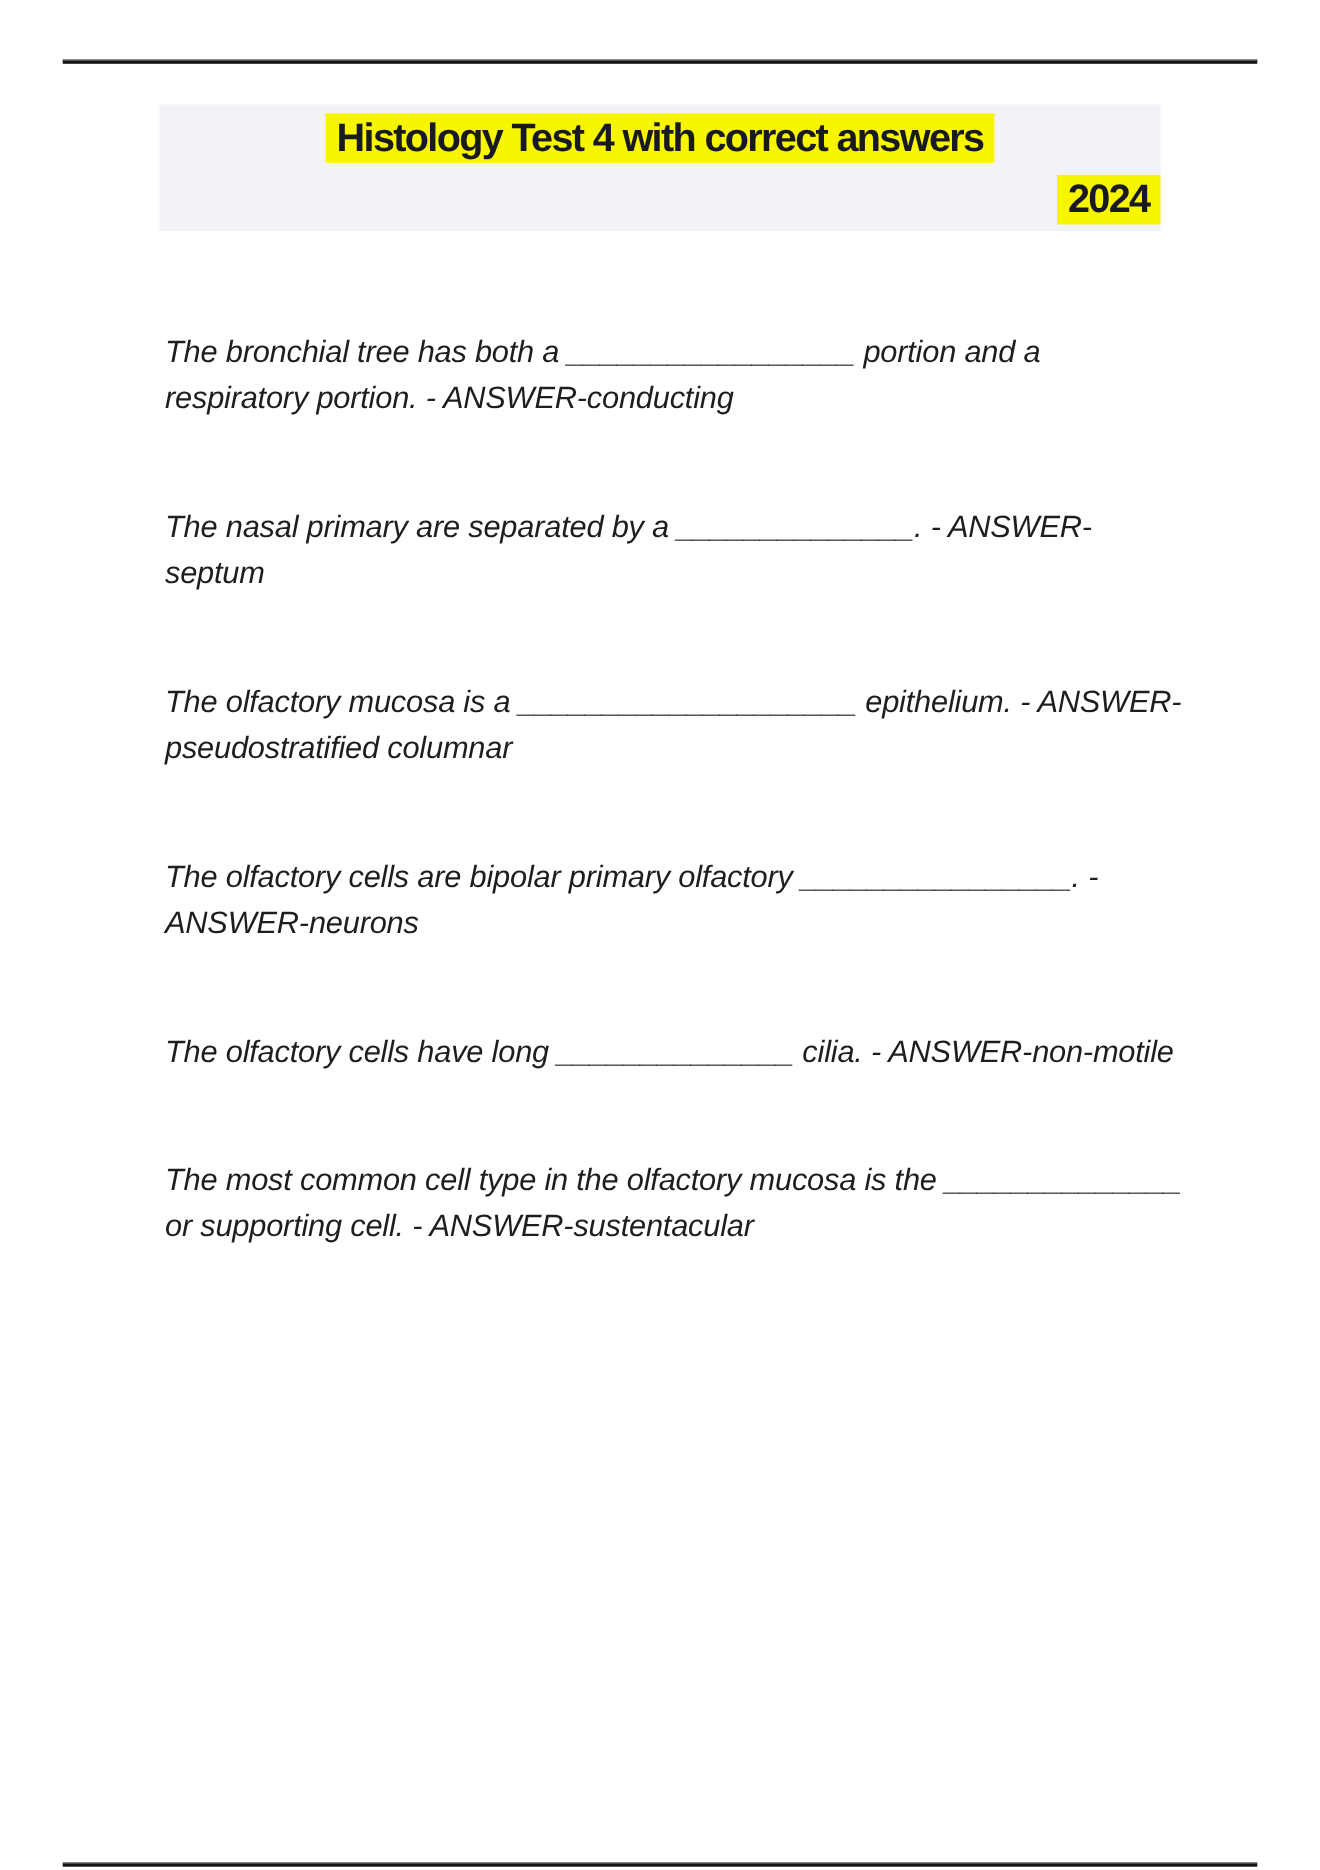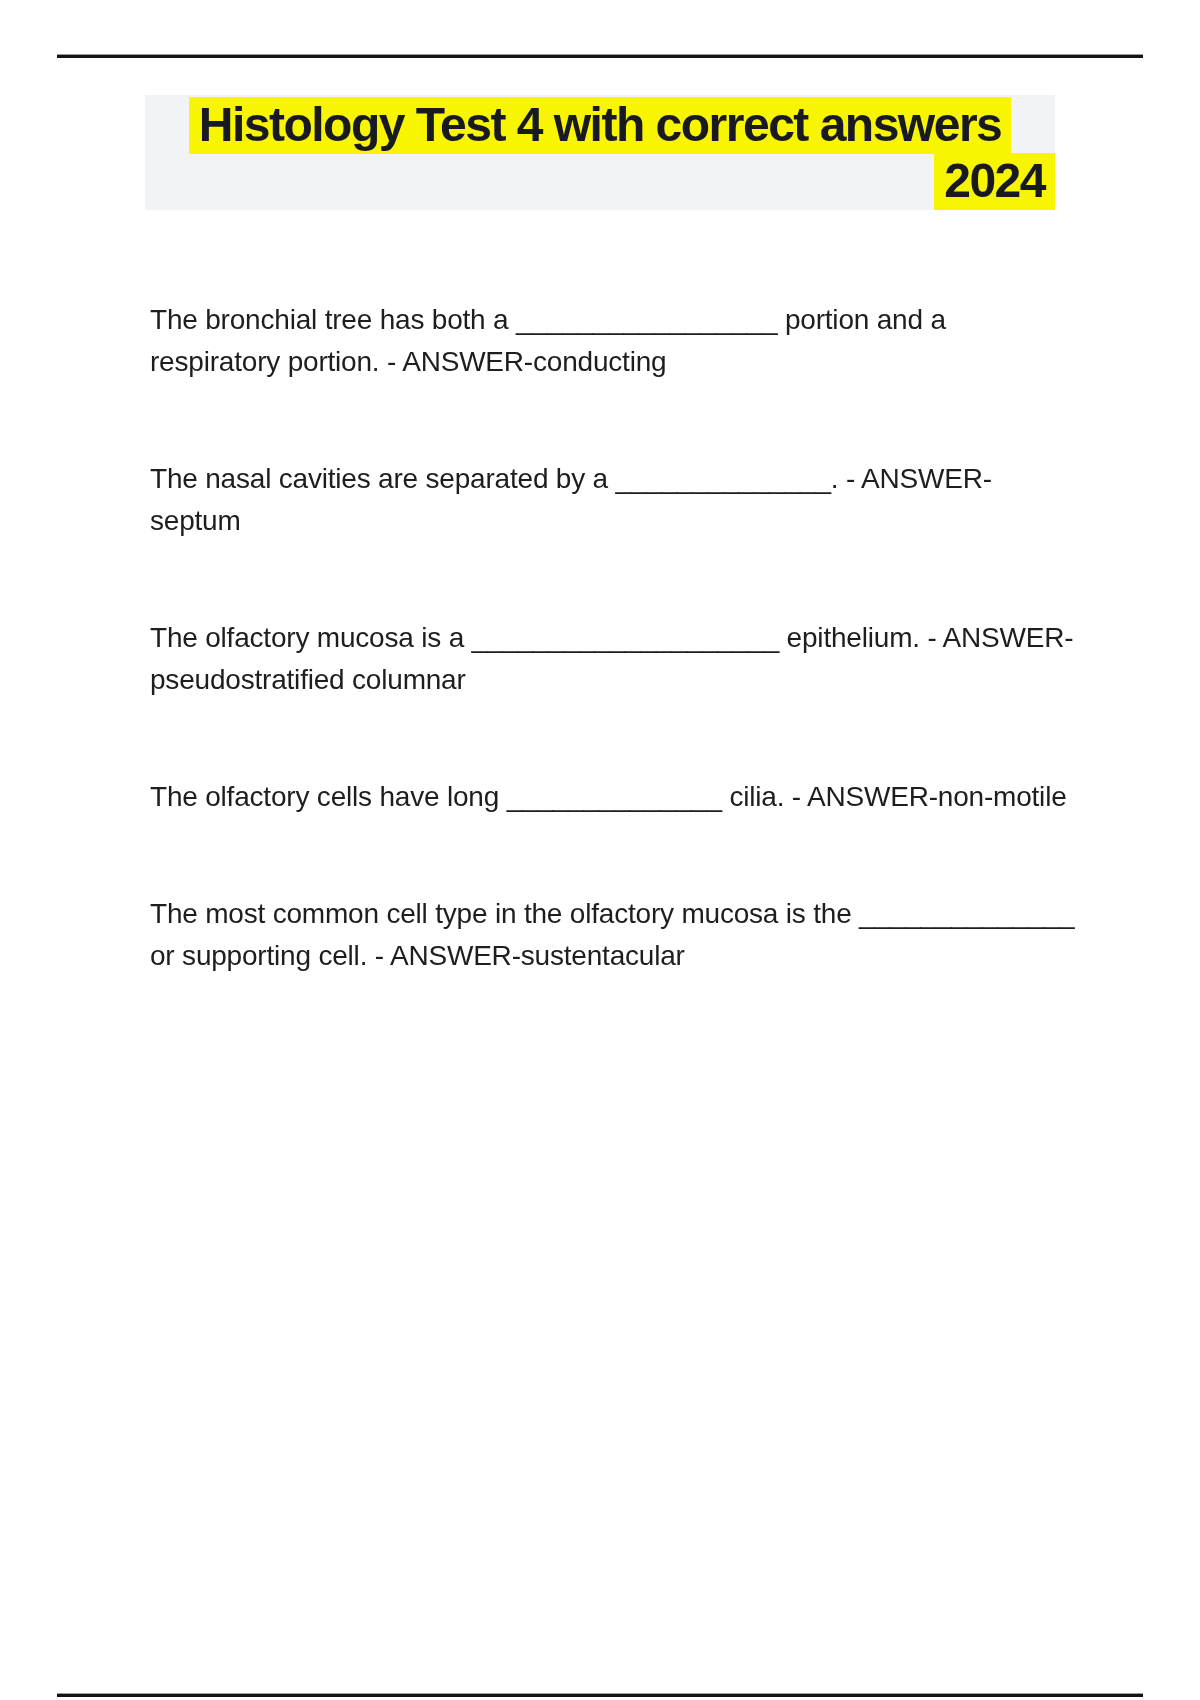--- a/index.html
+++ b/index.html
@@ -28,21 +28,21 @@
 
   .title-block {
     margin: 95px auto 0 auto;
     width: 910px;
     background: #f2f3f6;
     text-align: center;
     padding-top: 2px;
   }
   .title-line {
     font-weight: bold;
-    font-size: 48px;
+    font-size: 36px;
     line-height: 55px;
     letter-spacing: -1.5px;
     color: #191922;
     white-space: nowrap;
   }
   .title-line + .title-line {
     line-height: 58px;
     text-align: right;
   }
   .hl {
@@ -54,41 +54,43 @@
     margin: 89px 0 0 150px;
     width: 925px;
   }
   .qa {
     margin: 0 0 75px 0;
     font-size: 28px;
     line-height: 42px;
     letter-spacing: -0.2px;
     color: #1e1e1e;
     word-break: break-word;
+    font-style: italic;
   }
 </style>
 </head>
 <body>
 
 <div class="page">
 
   <div class="rule rule-top"></div>
 
   <header class="title-block">
     <div class="title-line">
       <span class="hl">Histology Test 4 with correct answers</span>
     </div>
     <div class="title-line">
       <span class="hl">2024</span>
     </div>
   </header>
 
   <main class="content">
     <p class="qa">The bronchial tree has both a _________________ portion and a respiratory portion. - ANSWER-conducting</p>
-    <p class="qa">The nasal cavities are separated by a ______________. - ANSWER-septum</p>
+    <p class="qa">The nasal primary are separated by a ______________. - ANSWER-septum</p>
     <p class="qa">The olfactory mucosa is a ____________________ epithelium. - ANSWER-pseudostratified columnar</p>
+    <p class="qa">The olfactory cells are bipolar primary olfactory ________________. - ANSWER-neurons</p>
     <p class="qa">The olfactory cells have long ______________ cilia. - ANSWER-non-motile</p>
     <p class="qa">The most common cell type in the olfactory mucosa is the ______________ or supporting cell. - ANSWER-sustentacular</p>
   </main>
 
   <div class="rule rule-bottom"></div>
 
 </div>
 
 </body></html>

